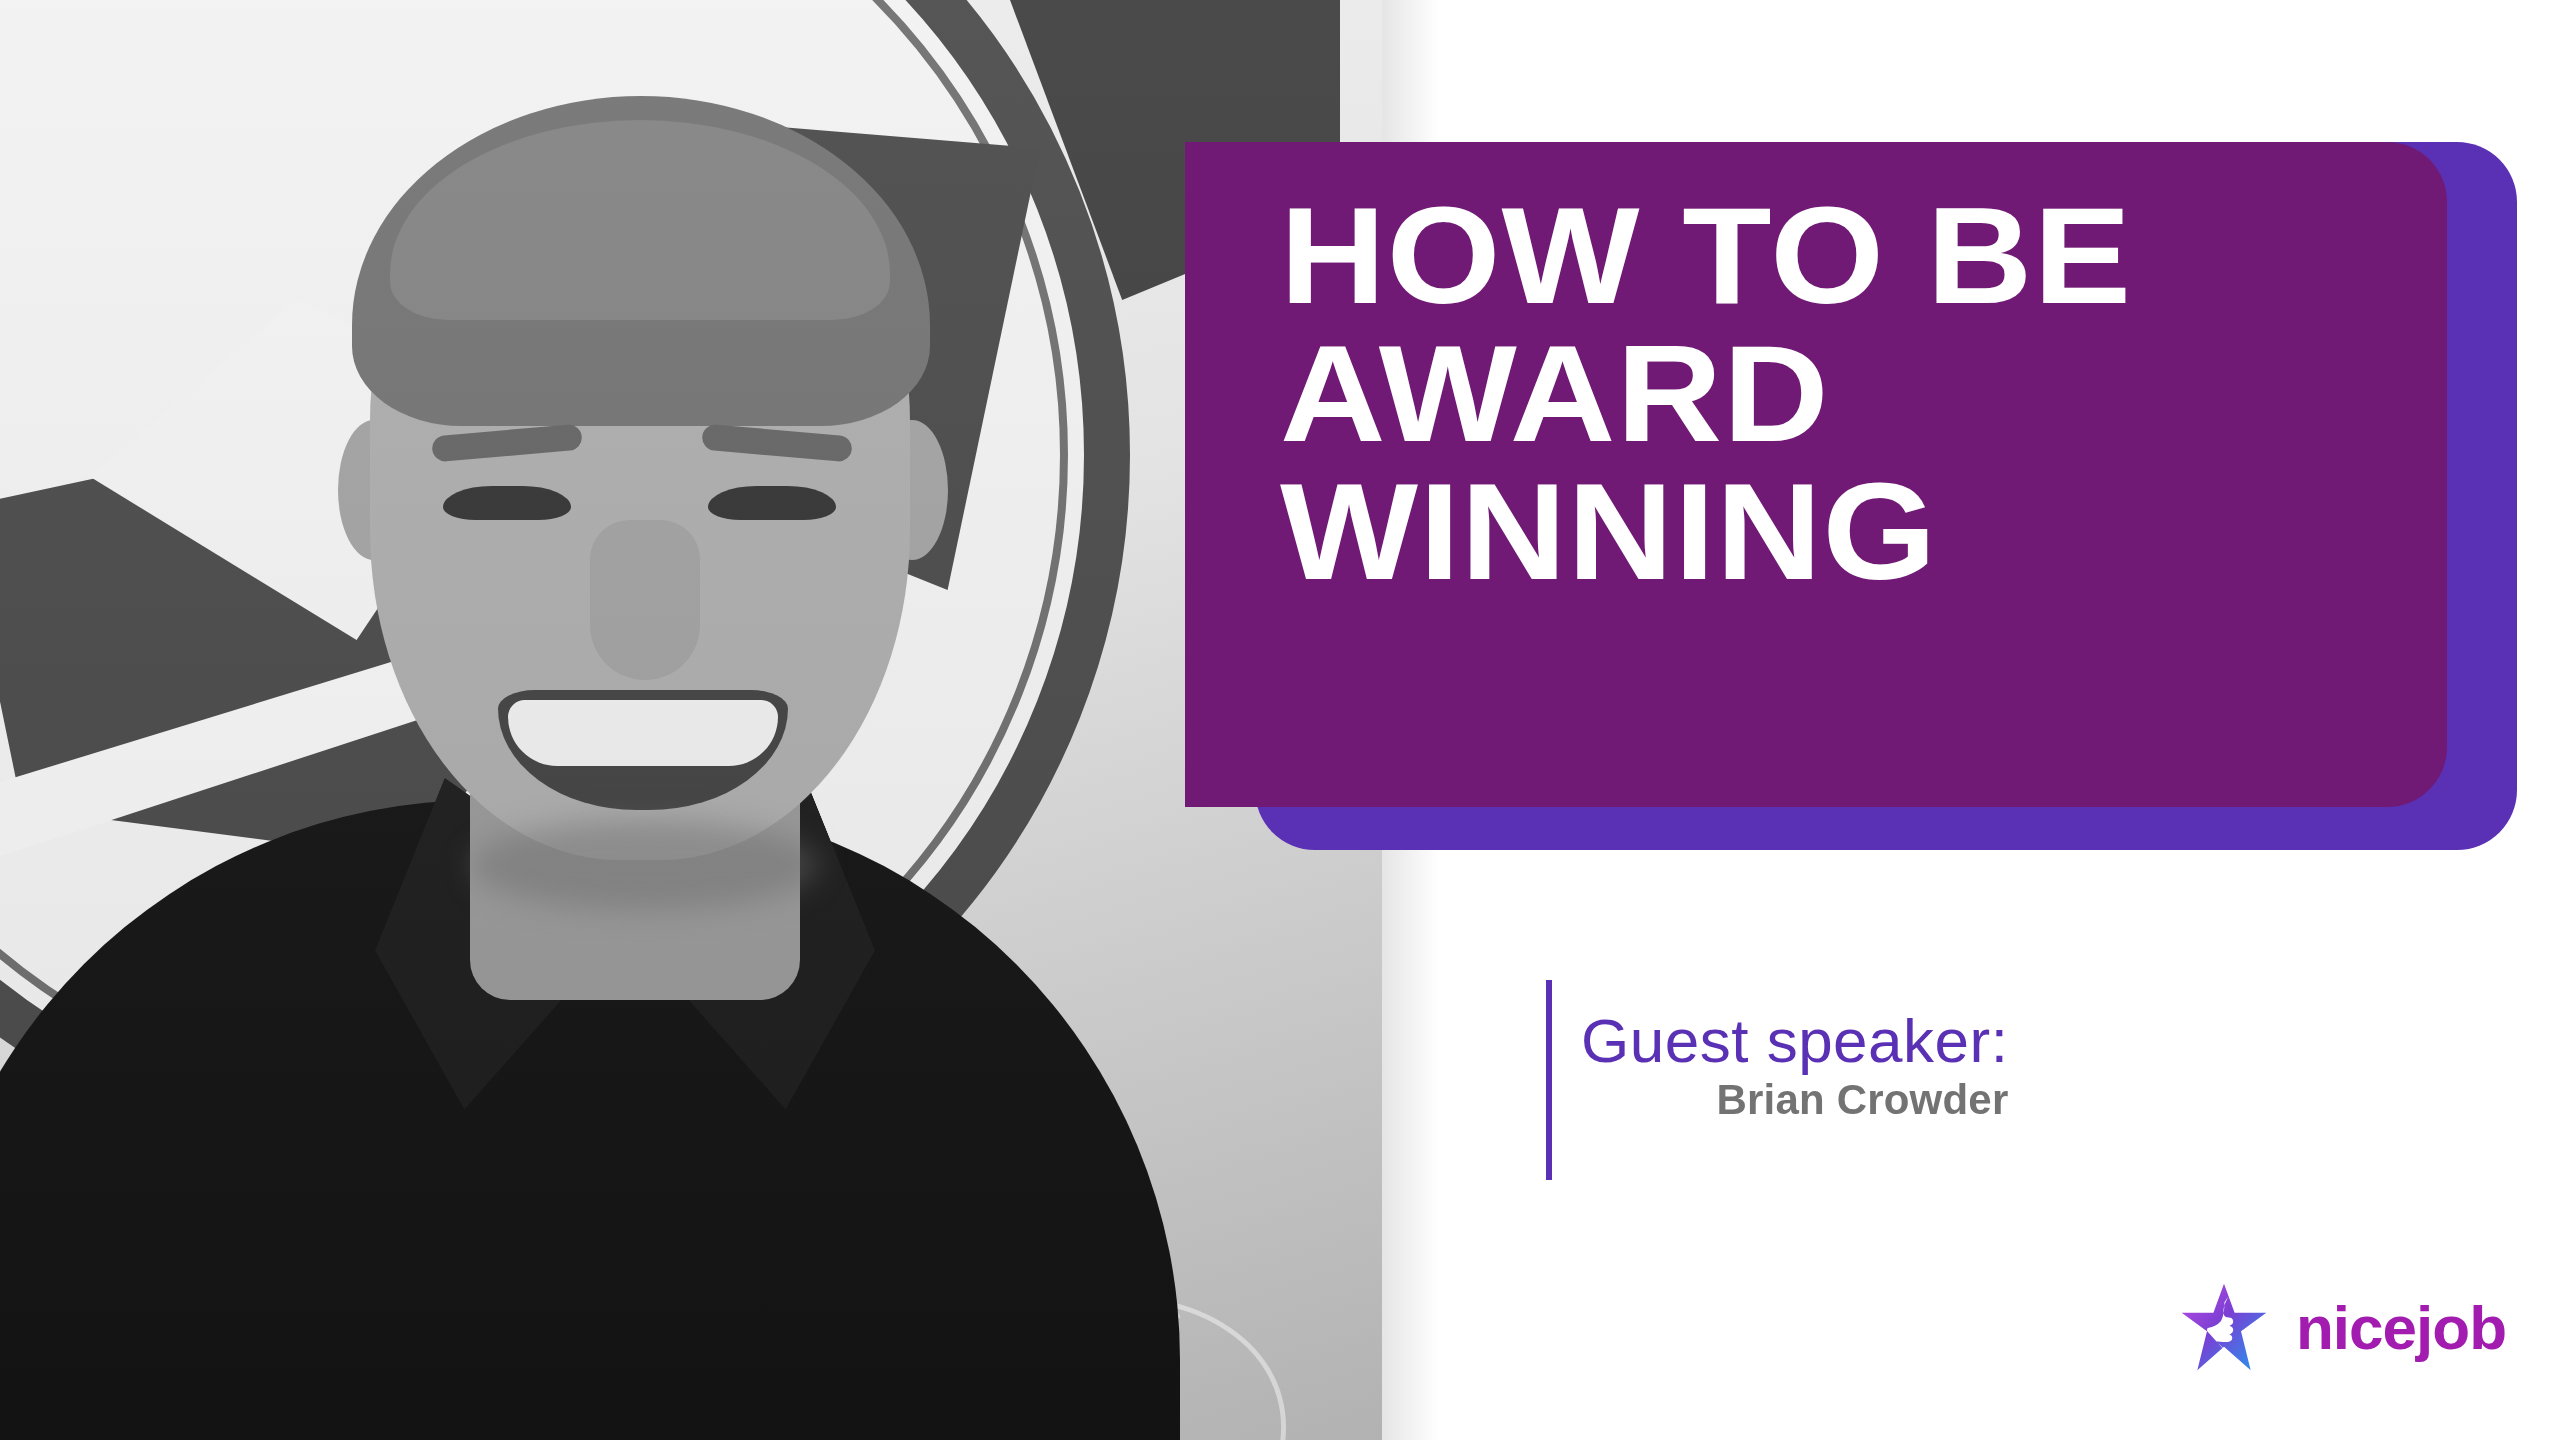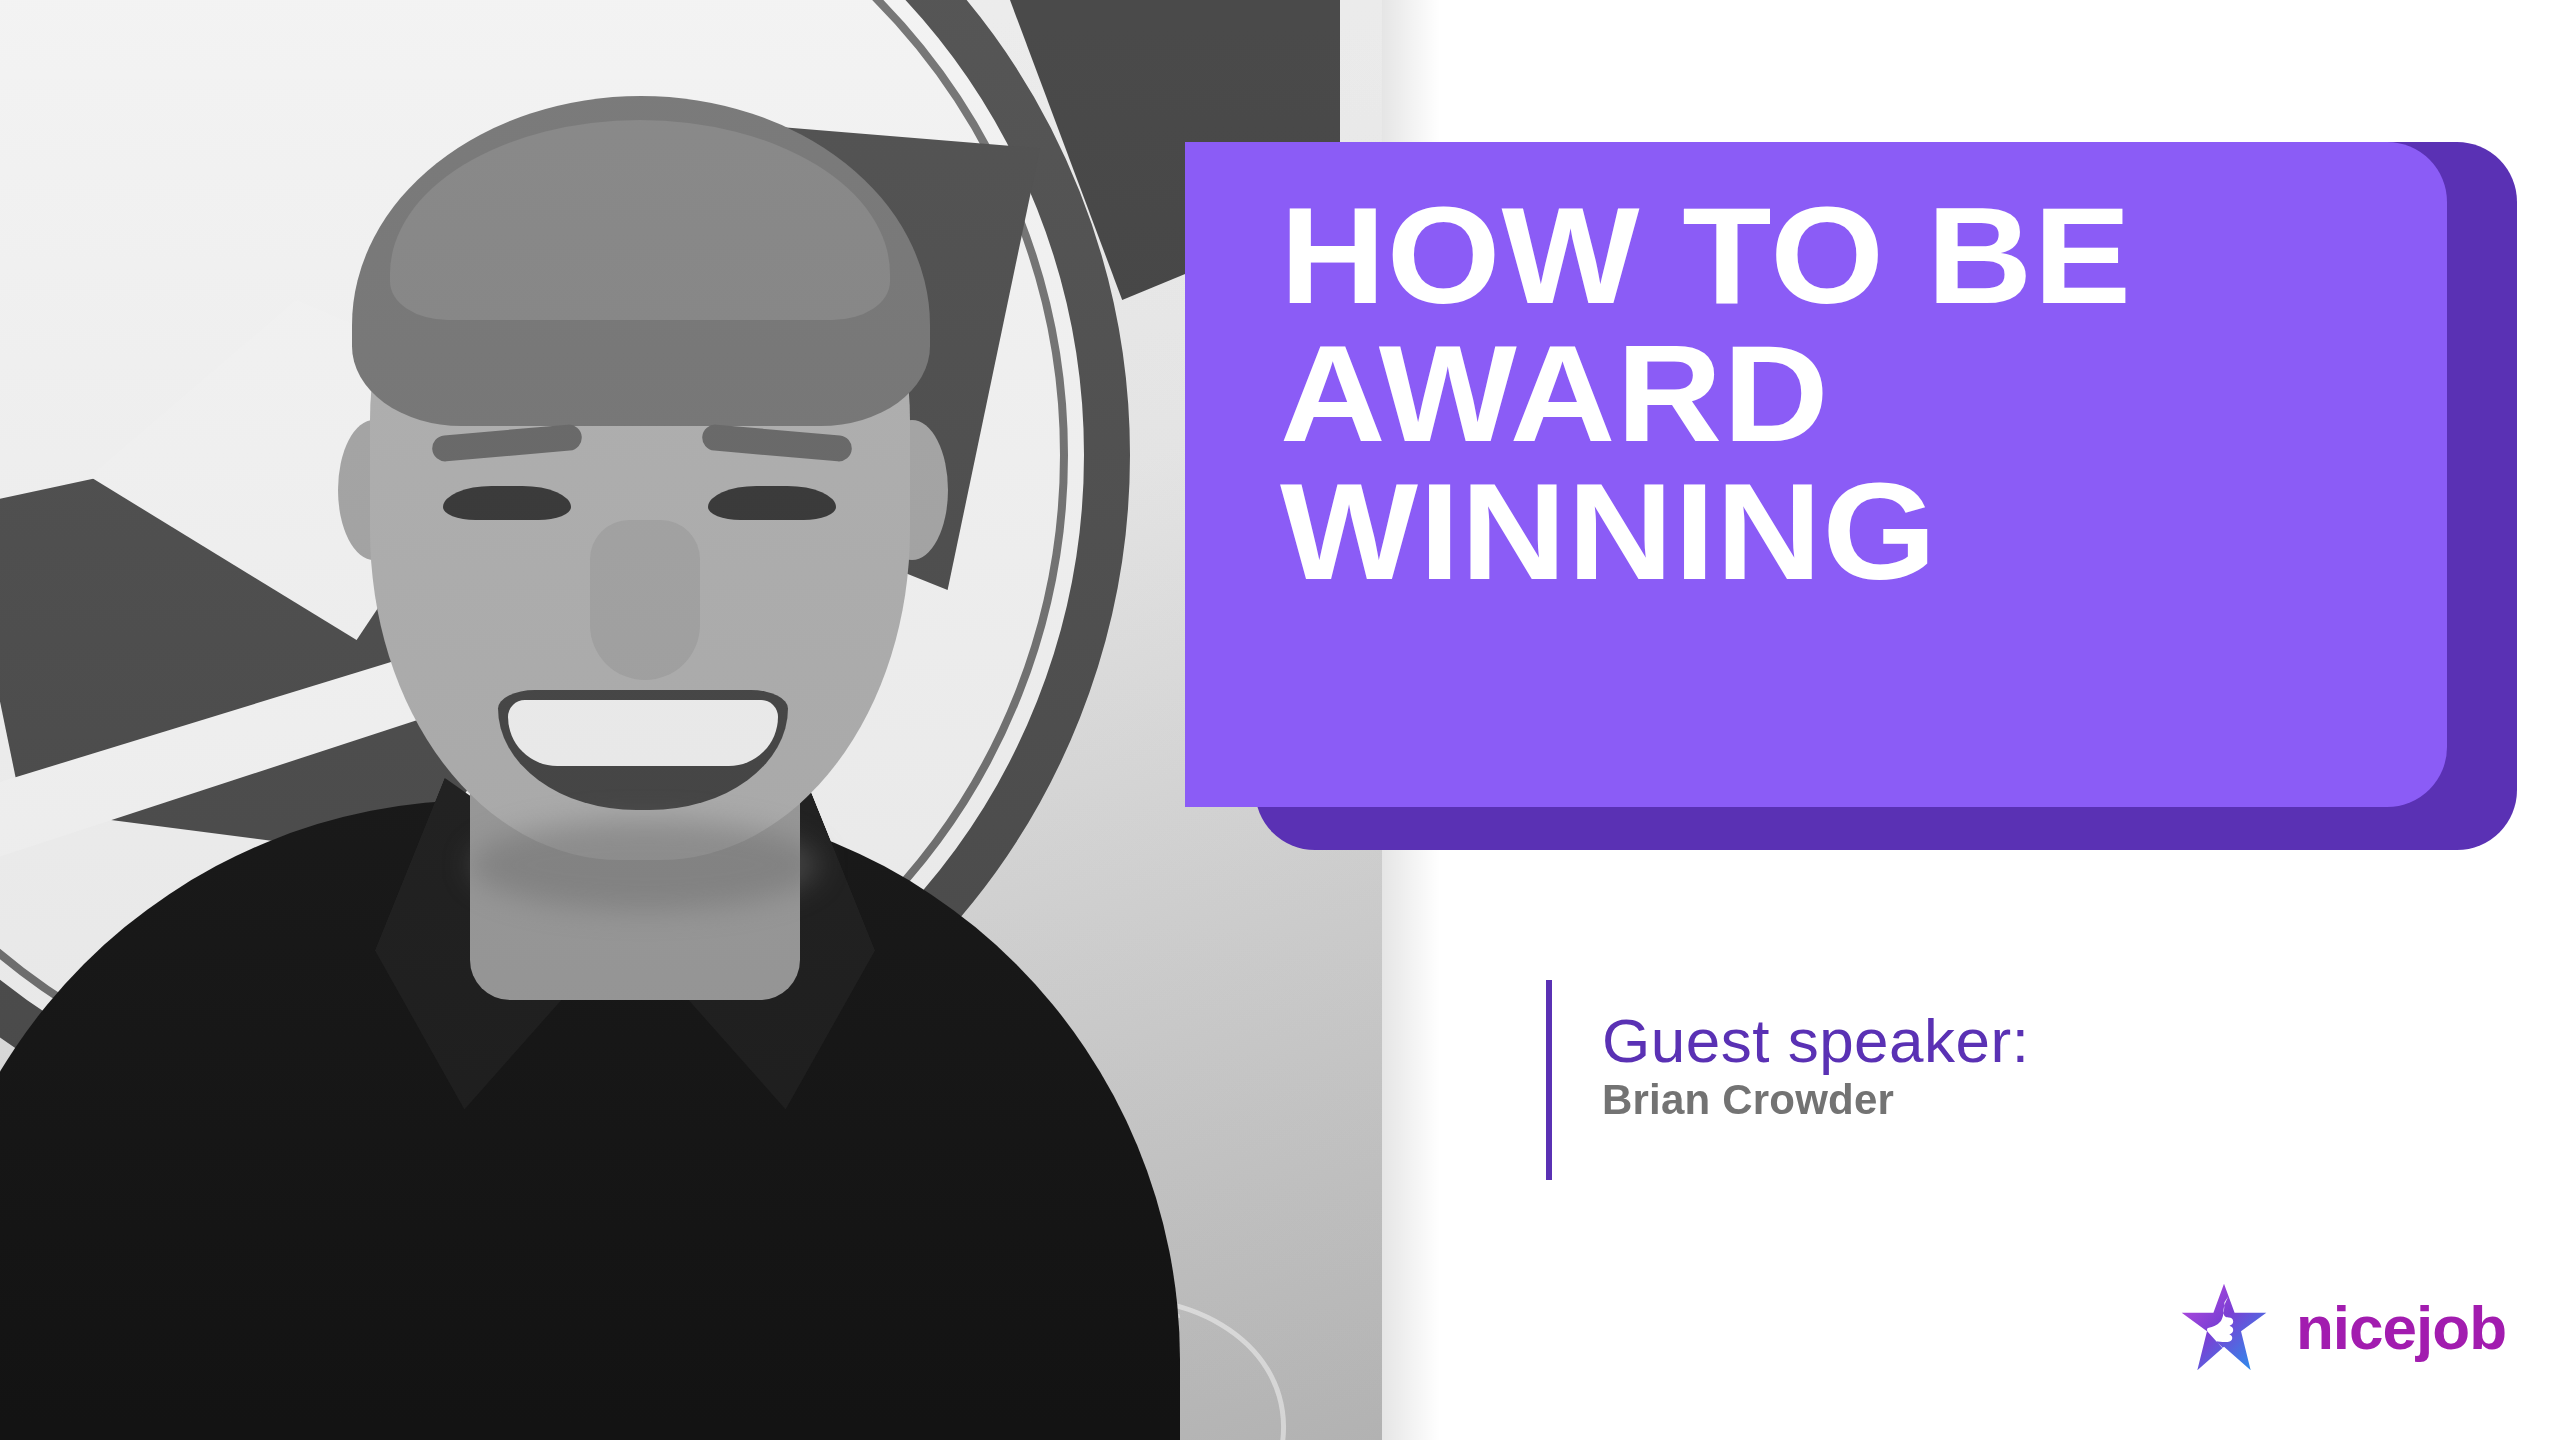--- a/index.html
+++ b/index.html
@@ -296,21 +296,21 @@
     height: 708px;
     background: #5a31b4;
     border-radius: 60px;
   }
   .title-card {
     position: absolute;
     left: 1185px;
     top: 142px;
     width: 1262px;
     height: 665px;
-    background: #8b5cf6;
+    background: #701a75;
     border-radius: 0 60px 60px 0;
   }
   .title-text {
     position: absolute;
     left: 95px;
     top: 44px;
     width: 1120px;
     color: #ffffff;
     font-family: "Liberation Sans Narrow", "Liberation Sans", sans-serif;
     font-weight: bold;
@@ -331,22 +331,23 @@
     display: flex;
     align-items: stretch;
   }
   .speaker-rule {
     width: 6px;
     height: 200px;
     background: #5a31b4;
     flex: 0 0 auto;
   }
   .speaker-text {
-    padding-left: 50px;
+    padding-left: 29px;
     padding-top: 26px;
+    text-align: right;
   }
   .speaker-label {
     color: #5a31b4;
     font-size: 62px;
     font-weight: normal;
     line-height: 1.12;
     letter-spacing: 0.5px;
   }
   .speaker-name {
     color: #737373;

